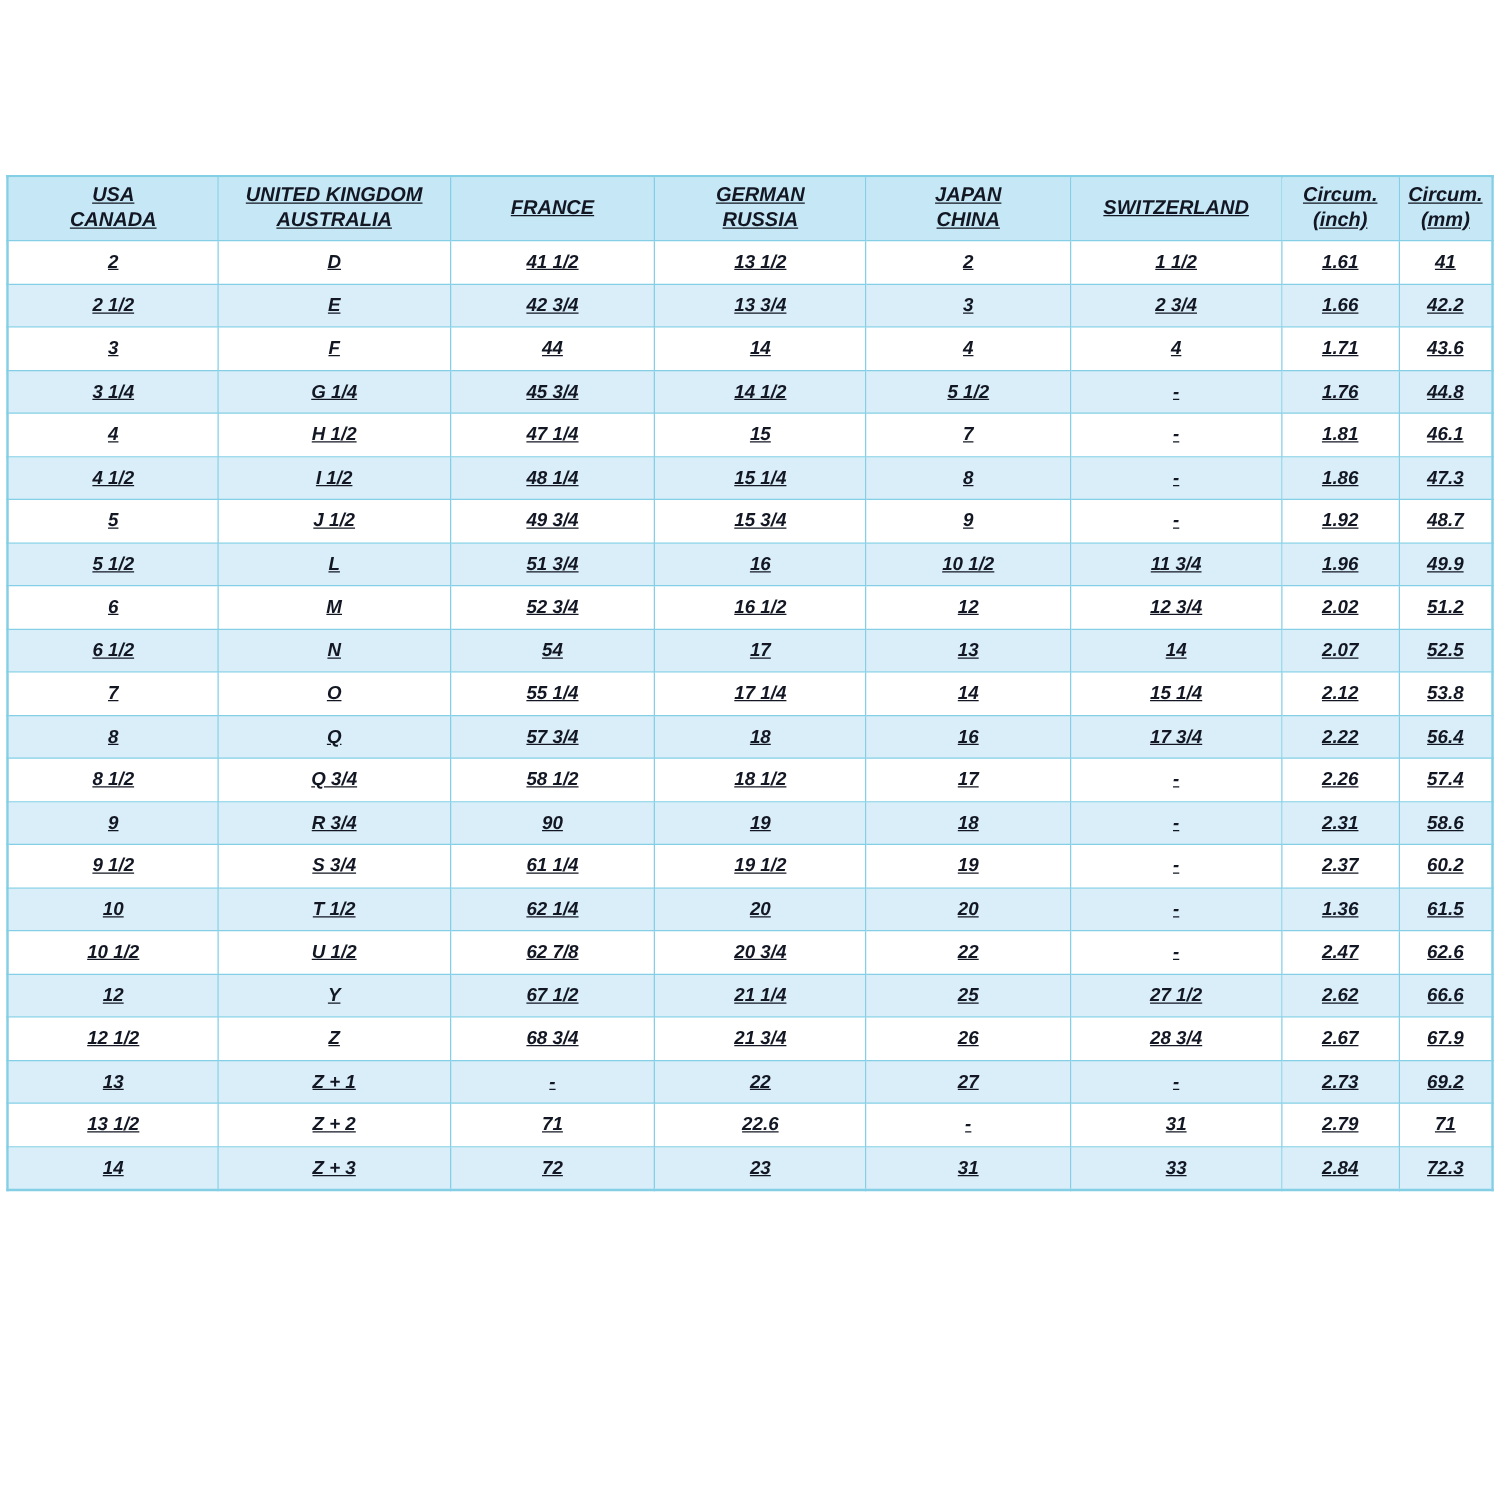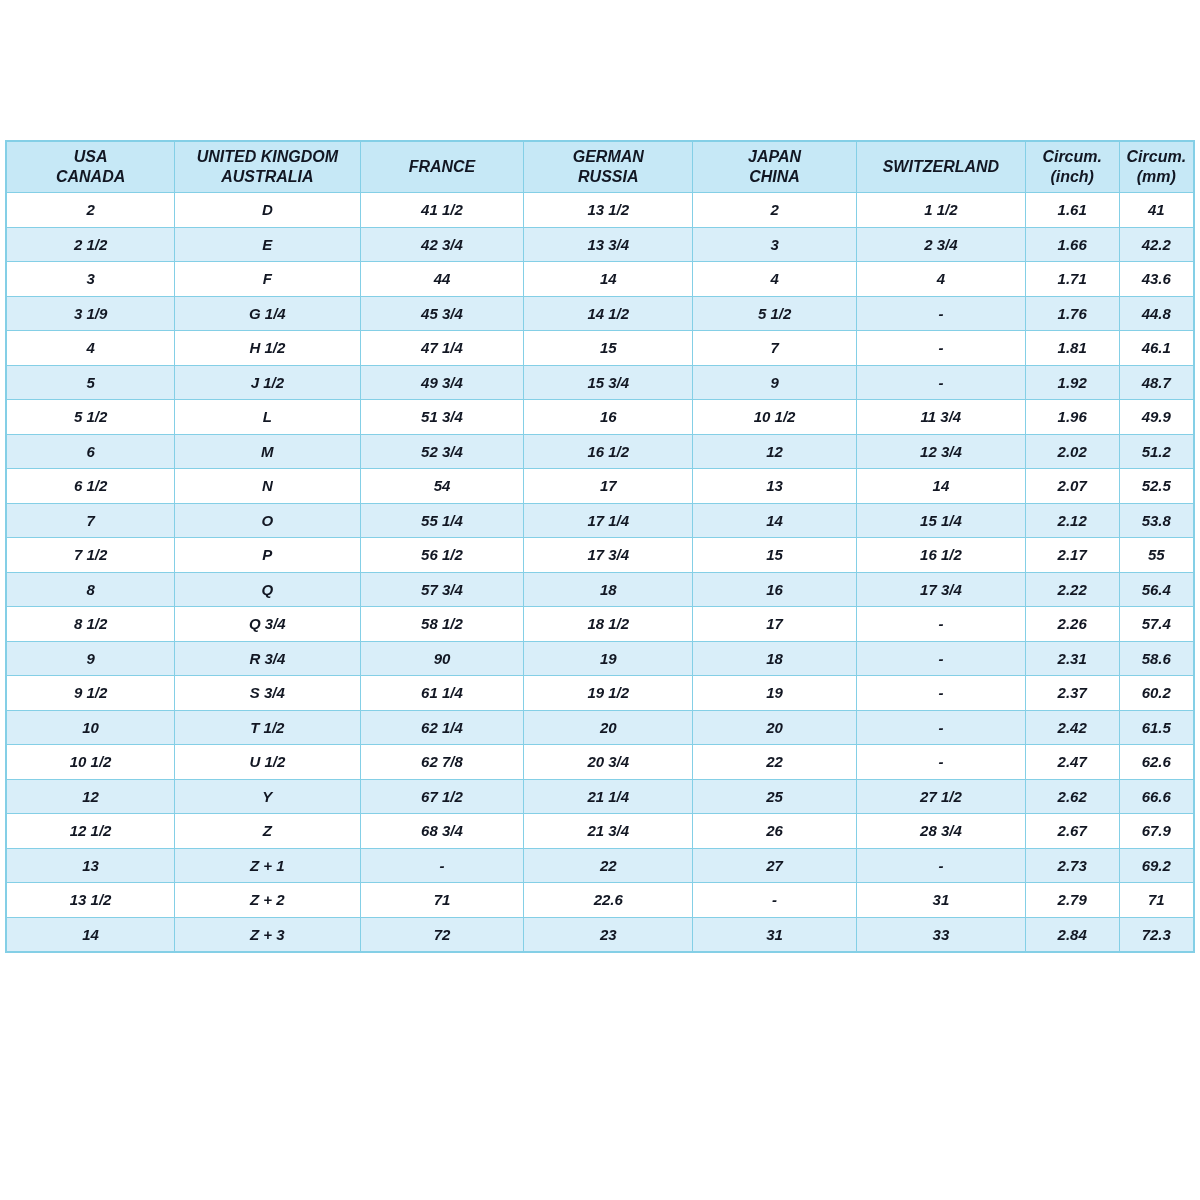--- a/index.html
+++ b/index.html
@@ -25,20 +25,21 @@
     box-sizing:border-box;
   }
   table.ring-table{
     width:100%;
     border-collapse:collapse;
     table-layout:fixed;
     font-style:italic;
     font-weight:bold;
     color:var(--text);
     border:2px solid var(--border);
+    text-decoration:underline;
   }
   table.ring-table th,
   table.ring-table td{
     border:1px solid var(--border);
     text-align:center;
     vertical-align:middle;
     padding:0 2px;
     overflow:hidden;
   }
   table.ring-table th{
@@ -119,38 +120,48 @@
           <td>3</td>
           <td>F</td>
           <td>44</td>
           <td>14</td>
           <td>4</td>
           <td>4</td>
           <td>1.71</td>
           <td>43.6</td>
         </tr>
         <tr>
-          <td>3 1/9</td>
+          <td>3 1/4</td>
           <td>G 1/4</td>
           <td>45 3/4</td>
           <td>14 1/2</td>
           <td>5 1/2</td>
           <td>-</td>
           <td>1.76</td>
           <td>44.8</td>
         </tr>
         <tr>
           <td>4</td>
           <td>H 1/2</td>
           <td>47 1/4</td>
           <td>15</td>
           <td>7</td>
           <td>-</td>
           <td>1.81</td>
           <td>46.1</td>
+        </tr>
+        <tr>
+          <td>4 1/2</td>
+          <td>I 1/2</td>
+          <td>48 1/4</td>
+          <td>15 1/4</td>
+          <td>8</td>
+          <td>-</td>
+          <td>1.86</td>
+          <td>47.3</td>
         </tr>
         <tr>
           <td>5</td>
           <td>J 1/2</td>
           <td>49 3/4</td>
           <td>15 3/4</td>
           <td>9</td>
           <td>-</td>
           <td>1.92</td>
           <td>48.7</td>
@@ -189,30 +200,20 @@
           <td>7</td>
           <td>O</td>
           <td>55 1/4</td>
           <td>17 1/4</td>
           <td>14</td>
           <td>15 1/4</td>
           <td>2.12</td>
           <td>53.8</td>
         </tr>
         <tr>
-          <td>7 1/2</td>
-          <td>P</td>
-          <td>56 1/2</td>
-          <td>17 3/4</td>
-          <td>15</td>
-          <td>16 1/2</td>
-          <td>2.17</td>
-          <td>55</td>
-        </tr>
-        <tr>
           <td>8</td>
           <td>Q</td>
           <td>57 3/4</td>
           <td>18</td>
           <td>16</td>
           <td>17 3/4</td>
           <td>2.22</td>
           <td>56.4</td>
         </tr>
         <tr>
@@ -245,21 +246,21 @@
           <td>2.37</td>
           <td>60.2</td>
         </tr>
         <tr>
           <td>10</td>
           <td>T 1/2</td>
           <td>62 1/4</td>
           <td>20</td>
           <td>20</td>
           <td>-</td>
-          <td>2.42</td>
+          <td>1.36</td>
           <td>61.5</td>
         </tr>
         <tr>
           <td>10 1/2</td>
           <td>U 1/2</td>
           <td>62 7/8</td>
           <td>20 3/4</td>
           <td>22</td>
           <td>-</td>
           <td>2.47</td>

